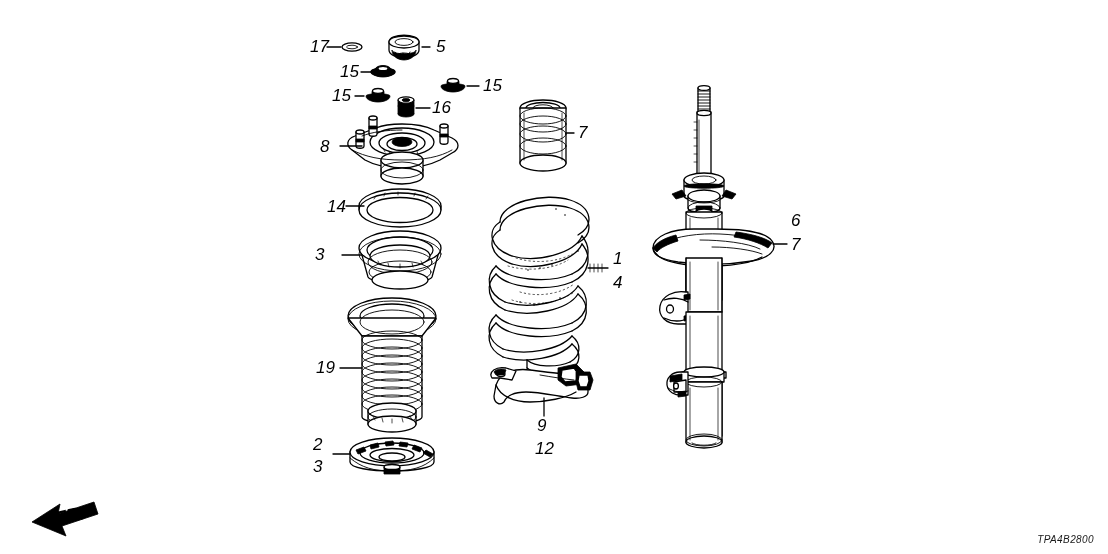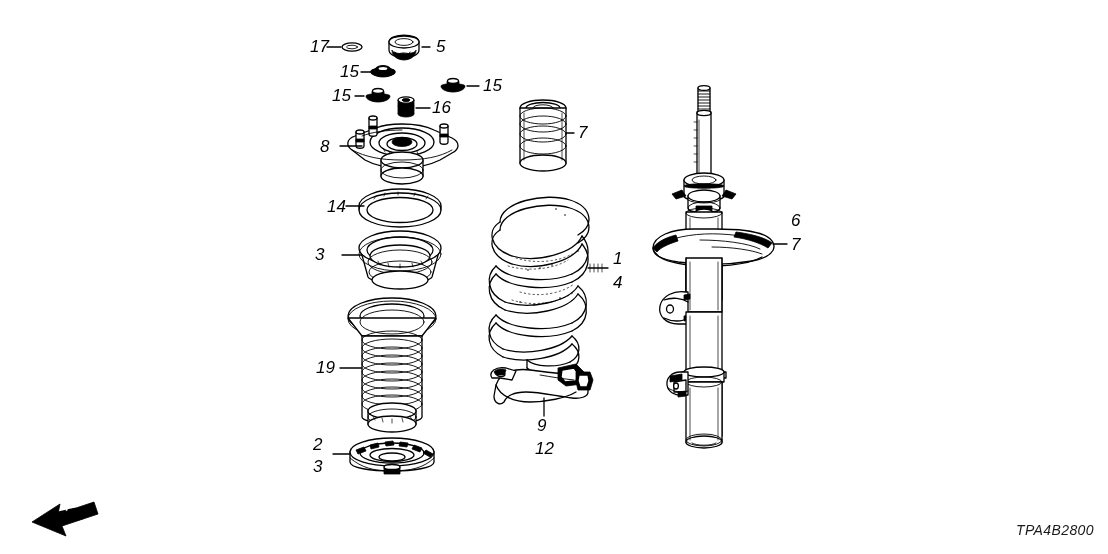--- a/index.html
+++ b/index.html
@@ -33,23 +33,23 @@
     font-size: 17px;
     font-weight: 400;
     color: #000000;
     line-height: 1;
     white-space: nowrap;
     letter-spacing: 0px;
   }
   .diagram-code {
     position: absolute;
     right: 14px;
-    bottom: 16px;
+    bottom: 9px;
     font-family: "Liberation Sans", sans-serif;
-    font-size: 14px;
+    font-size: 10px;
     color: #1a1a1a;
     letter-spacing: 0.4px;
     white-space: nowrap;
   }
   .fr-label {
     position: absolute;
     left: 58px;
     bottom: 24px;
     font-family: "Liberation Sans", sans-serif;
     font-size: 19px;

